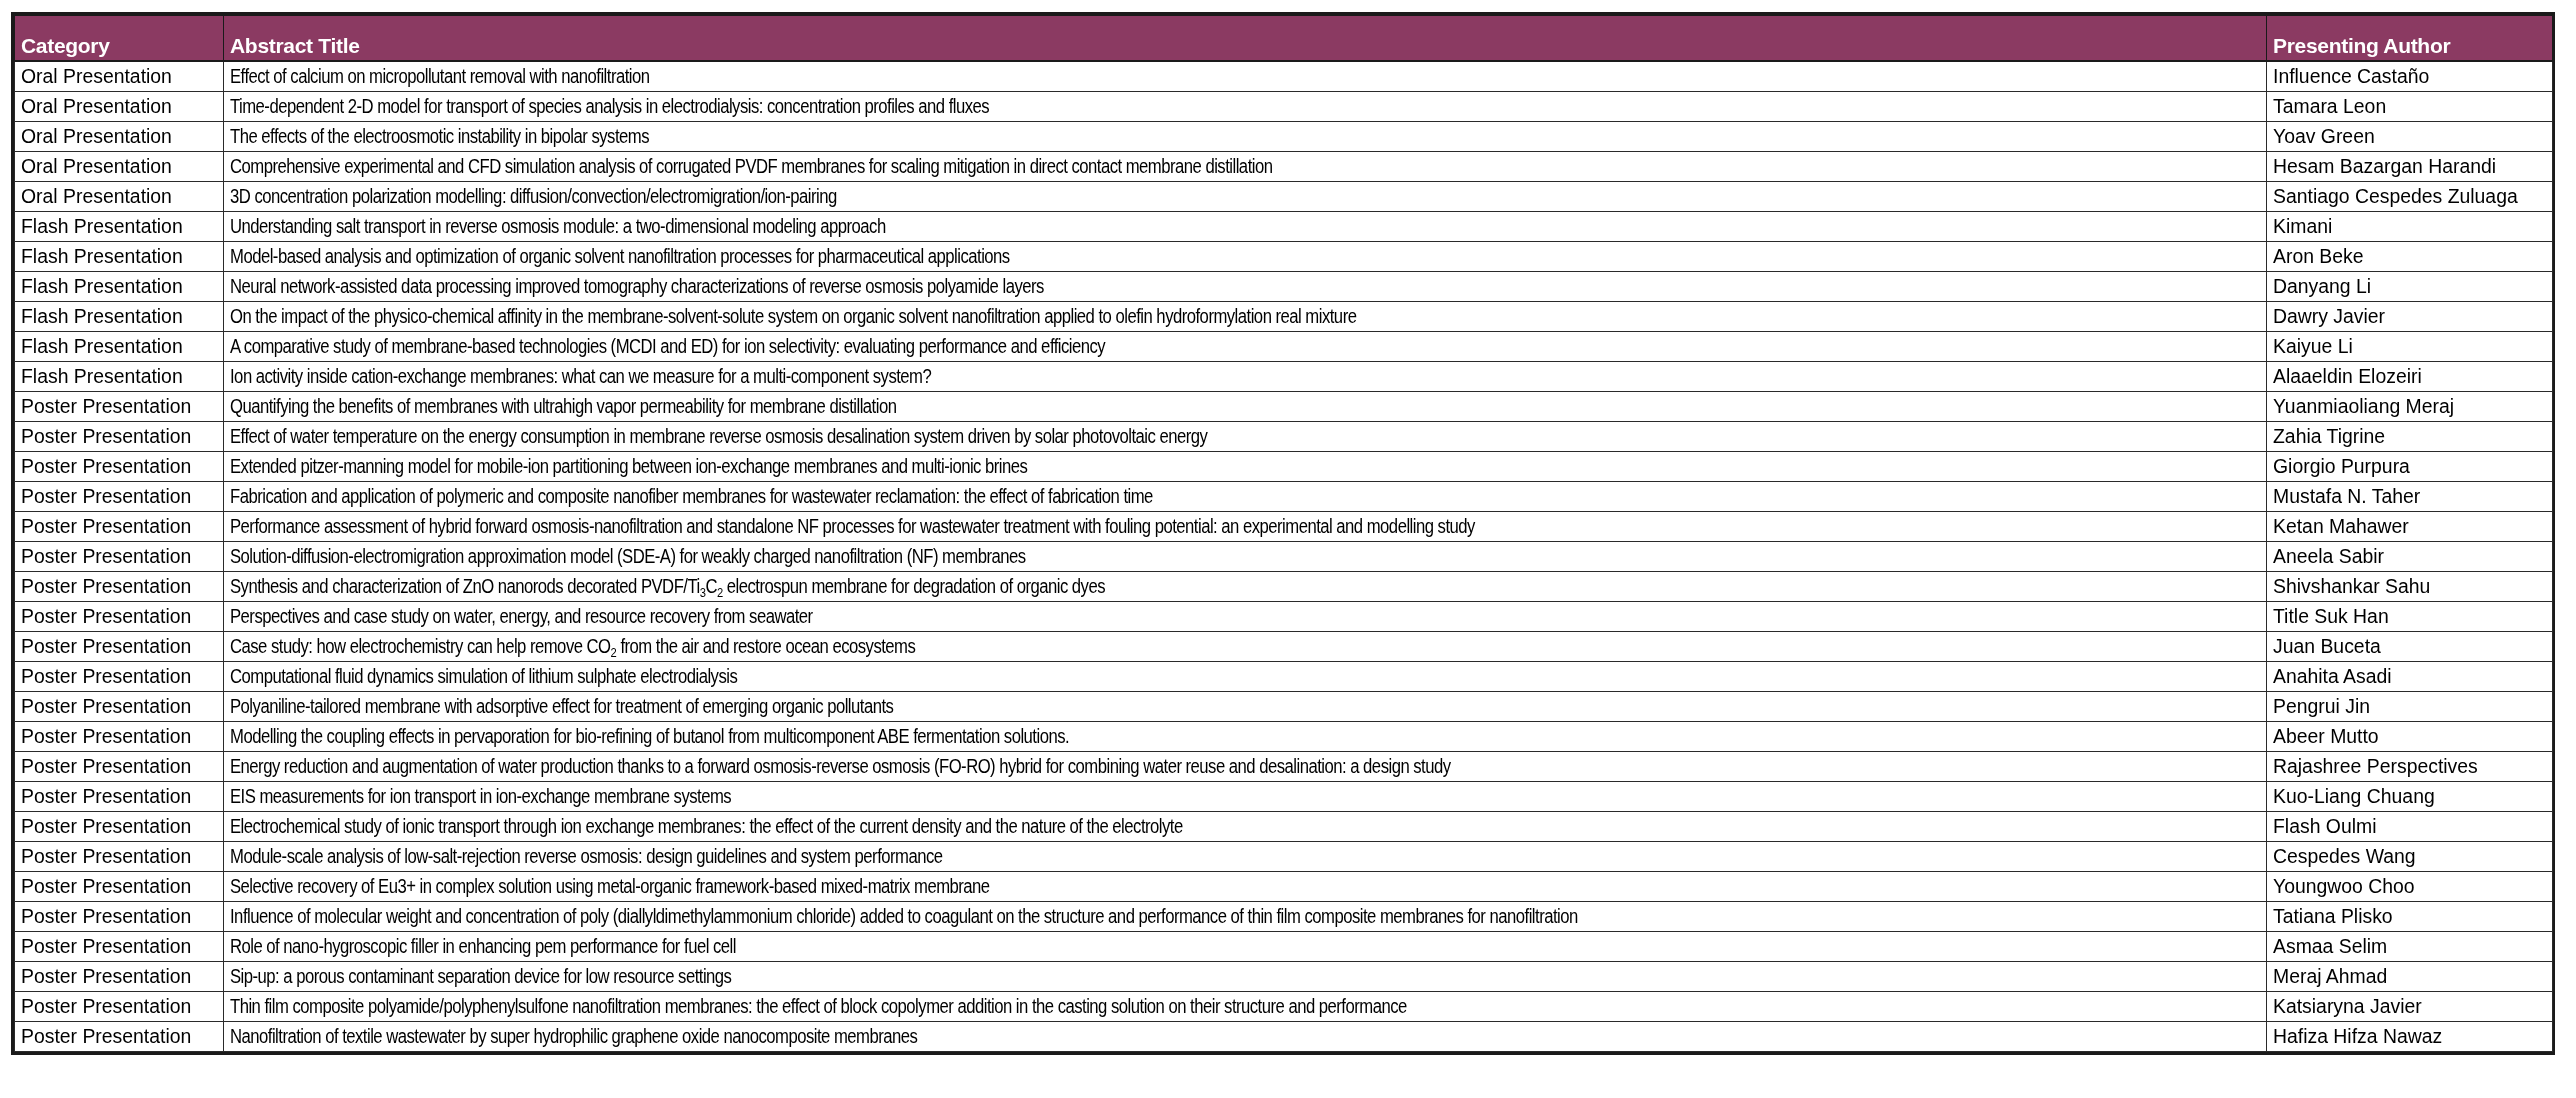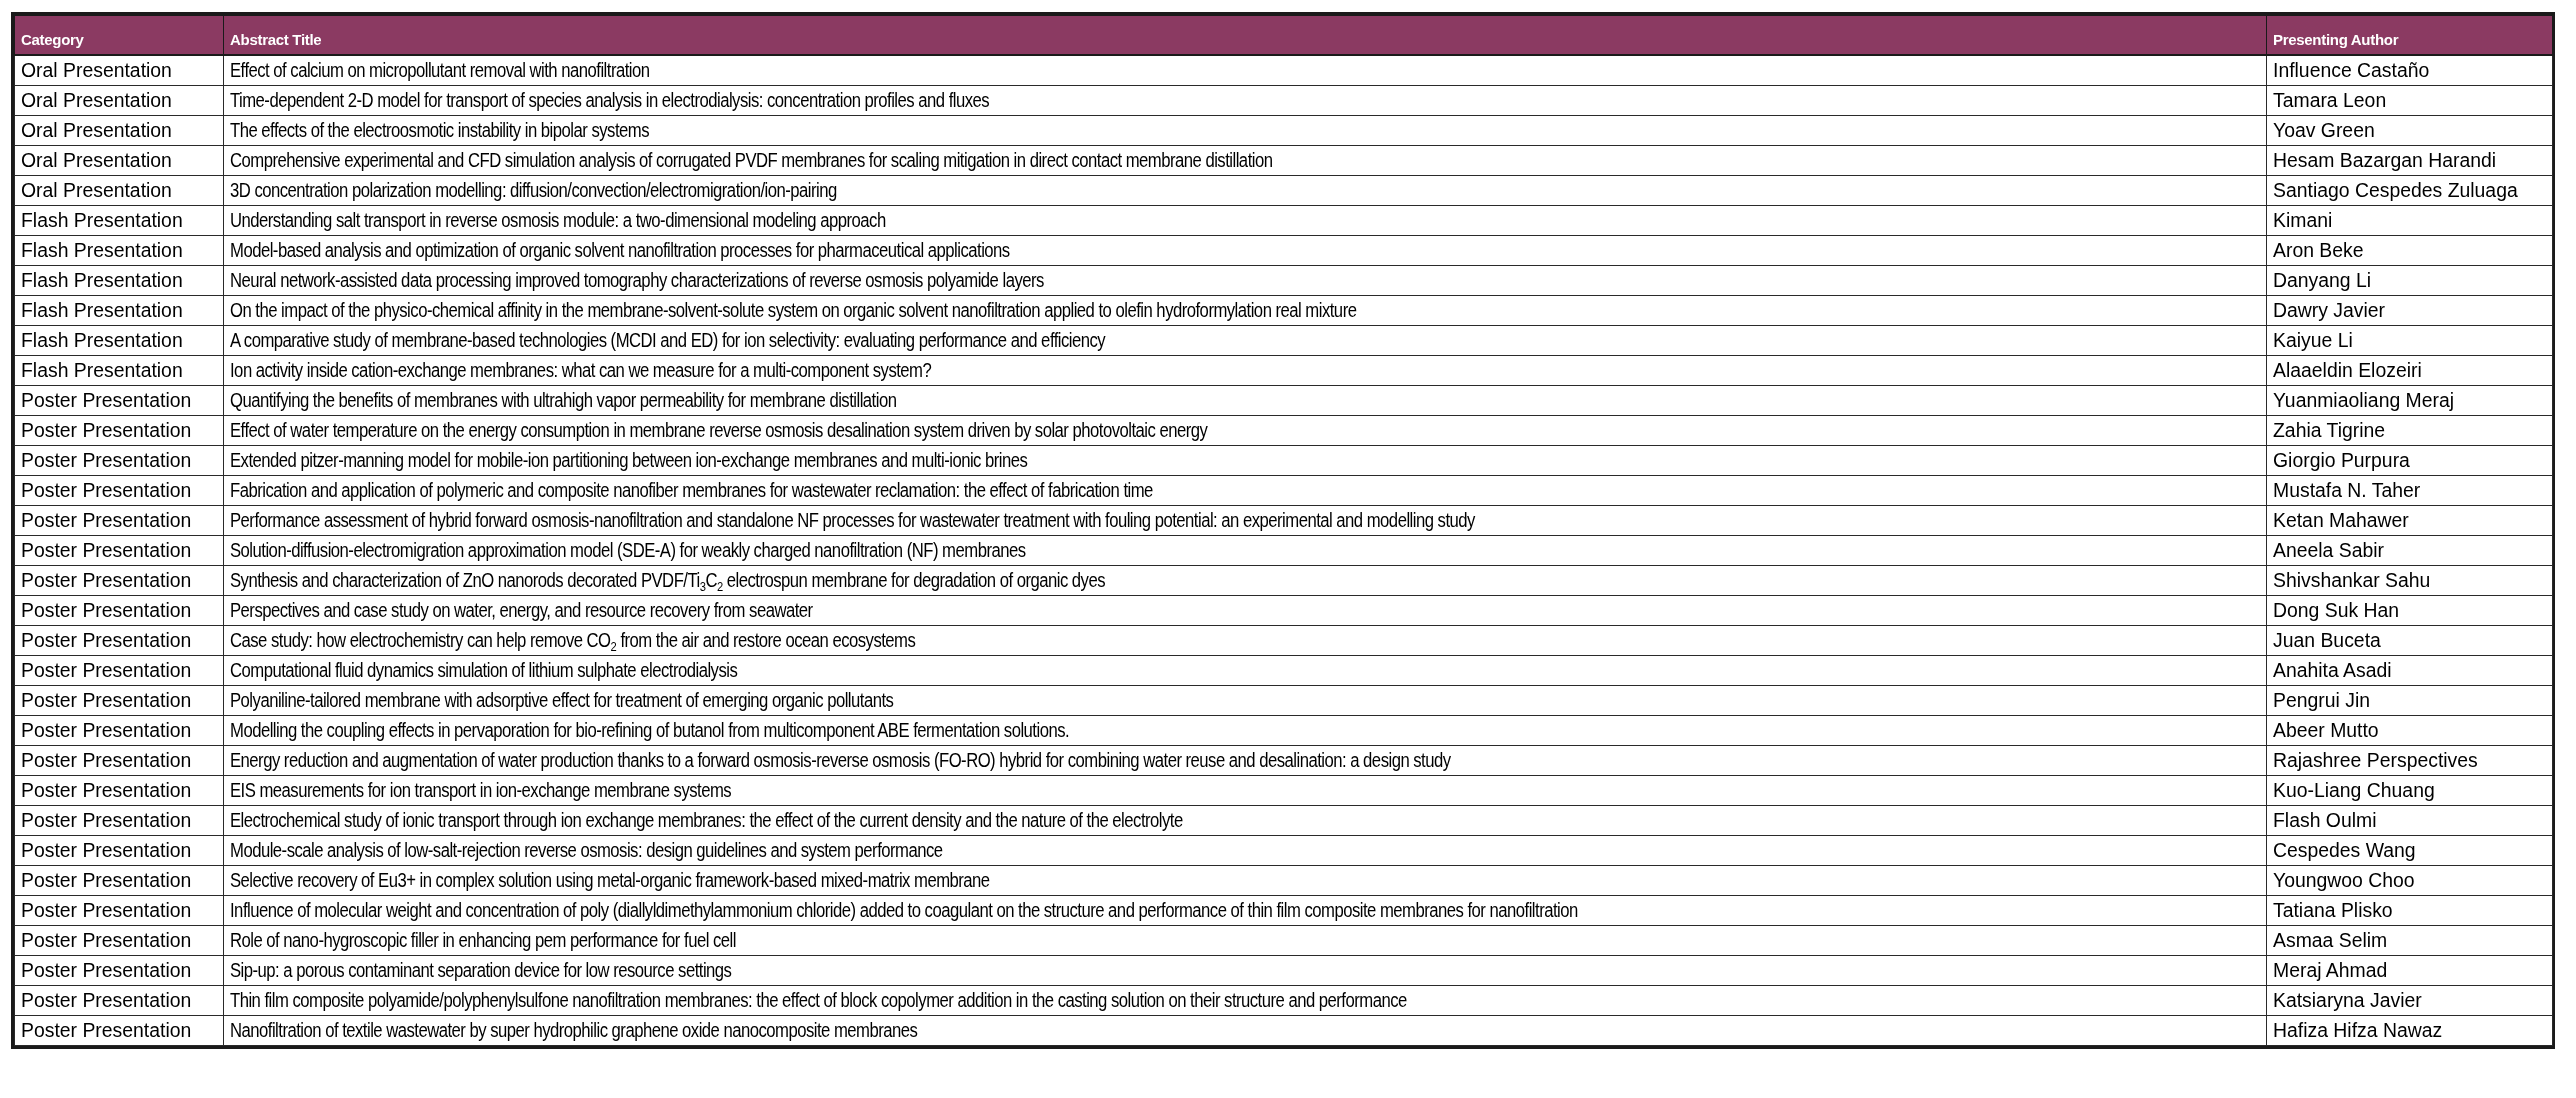--- a/index.html
+++ b/index.html
@@ -28,24 +28,24 @@
       table-layout: fixed;
     }
     col.c-cat { width: 209px; }
     col.c-title { width: 2043px; }
     col.c-auth { width: 286px; }
     th {
       background: #8b3a62;
       color: #ffffff;
       font-family: "Liberation Sans", sans-serif;
       font-weight: bold;
-      font-size: 15px;
+      font-size: 21px;
       text-align: left;
       height: 29px;
-      padding: 9px 0 0 6px;
+      padding: 15px 0 0 6px;
       border: 1.5px solid #1a1a1a;
       border-bottom: 2px solid #1a1a1a;
       white-space: nowrap;
       overflow: hidden;
       letter-spacing: -0.3px;
     }
     td {
       font-family: "Liberation Sans Narrow", "Liberation Sans", "DejaVu Sans", sans-serif;
       font-size: 20px;
       color: #000000;
@@ -177,21 +177,21 @@
           <td class="auth">Aneela Sabir</td>
         </tr>
         <tr>
           <td class="cat">Poster Presentation</td>
           <td class="title"><span class="t"><span>Synthesis and characterization of ZnO nanorods decorated PVDF/Ti</span><sub>3</sub><span>C</span><sub>2</sub><span> electrospun membrane for degradation of organic dyes</span></span></td>
           <td class="auth">Shivshankar Sahu</td>
         </tr>
         <tr>
           <td class="cat">Poster Presentation</td>
           <td class="title"><span class="t">Perspectives and case study on water, energy, and resource recovery from seawater</span></td>
-          <td class="auth">Dong Suk Han</td>
+          <td class="auth">Title Suk Han</td>
         </tr>
         <tr>
           <td class="cat">Poster Presentation</td>
           <td class="title"><span class="t"><span>Case study: how electrochemistry can help remove CO</span><sub>2</sub><span> from the air and restore ocean ecosystems</span></span></td>
           <td class="auth">Juan Buceta</td>
         </tr>
         <tr>
           <td class="cat">Poster Presentation</td>
           <td class="title"><span class="t">Computational fluid dynamics simulation of lithium sulphate electrodialysis</span></td>
           <td class="auth">Anahita Asadi</td>

